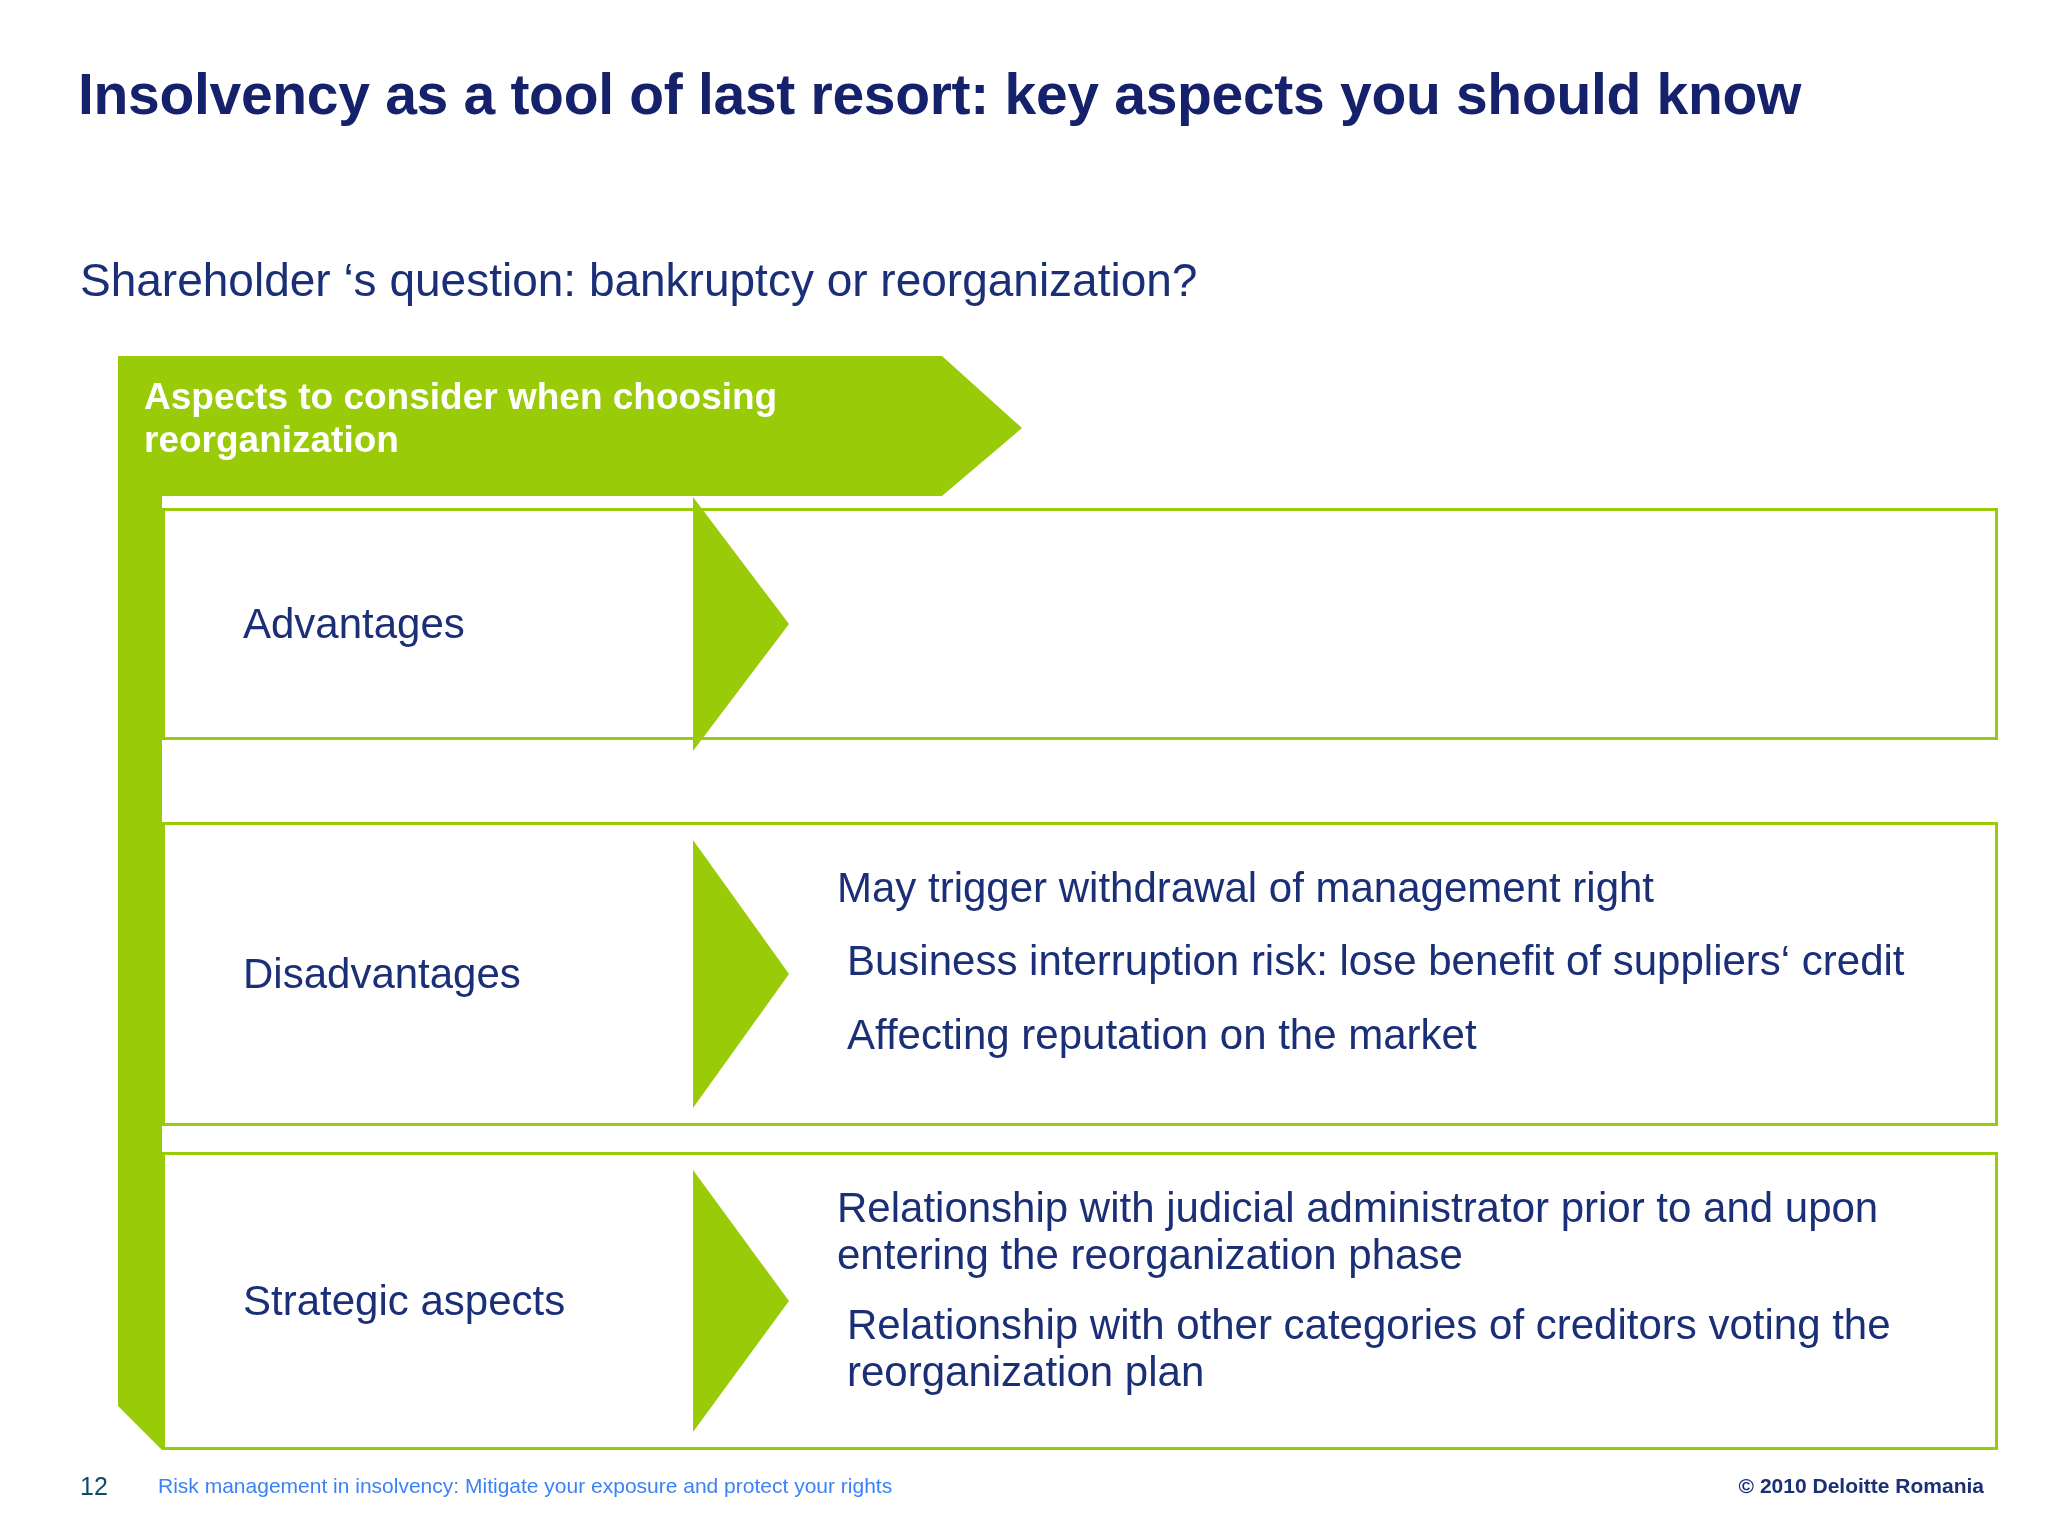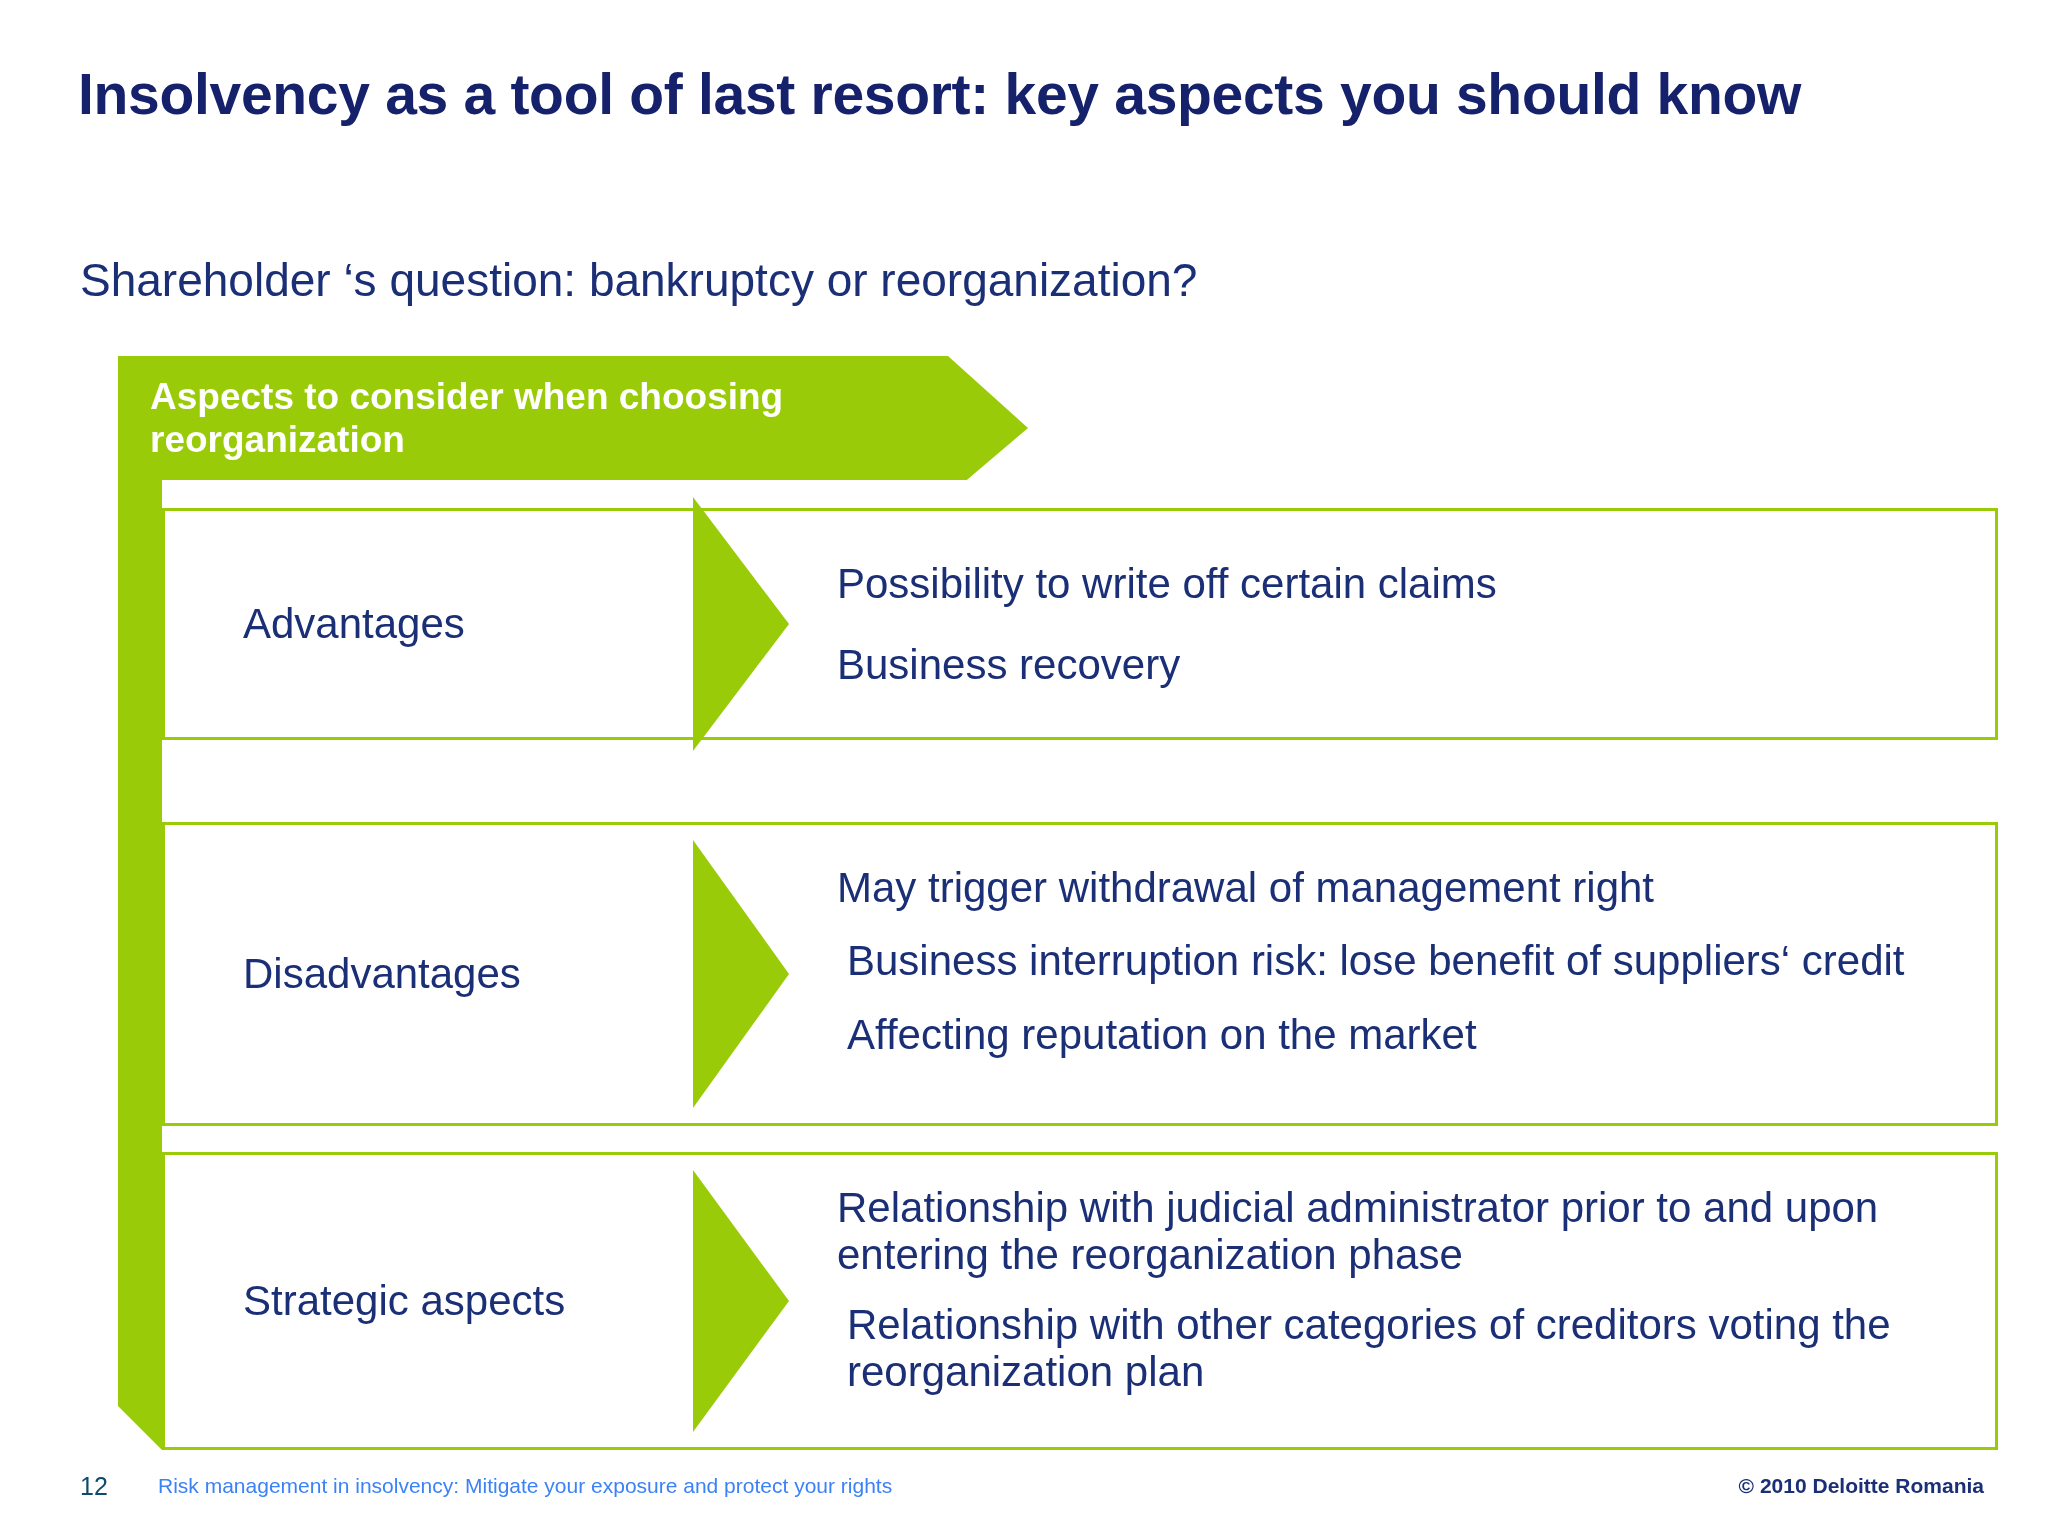--- a/index.html
+++ b/index.html
@@ -56,24 +56,24 @@
     top: 0;
     width: 44px;
     height: 1094px;
     background: #9ACB08;
     clip-path: polygon(0 0, 44px 0, 44px 1094px, 0 1050px);
   }
 
   
   .banner {
     position: absolute;
-    left: 10px;
+    left: 4px;
     top: 0;
     width: 900px;
-    height: 124px;
+    height: 140px;
     background: #9ACB08;
     clip-path: polygon(0 0, 820px 0, 900px 72px, 820px 140px, 0 140px);
   }
   .banner-label {
     position: absolute;
     left: 22px;
     top: 19px;
     width: 790px;
     font-size: 37px;
     line-height: 1.17;
@@ -173,24 +173,20 @@
 
   <div class="spine"></div>
 
   <div class="banner">
     <div class="banner-label">Aspects to consider when choosing reorganization</div>
   </div>
 
   <div class="row row-1">
     <div class="row-label">Advantages</div>
     <div class="arrow"></div>
-    <div class="bullets">
-      <p class="bullet">Possibility to write off certain claims</p>
-      <p class="bullet">Business recovery</p>
-    </div>
   </div>
 
   <div class="row row-2">
     <div class="row-label">Disadvantages</div>
     <div class="arrow"></div>
     <div class="bullets">
       <p class="bullet">May trigger withdrawal of management right</p>
       <p class="bullet indent">Business interruption risk: lose benefit of suppliers‘ credit</p>
       <p class="bullet indent">Affecting reputation on the market</p>
     </div>

